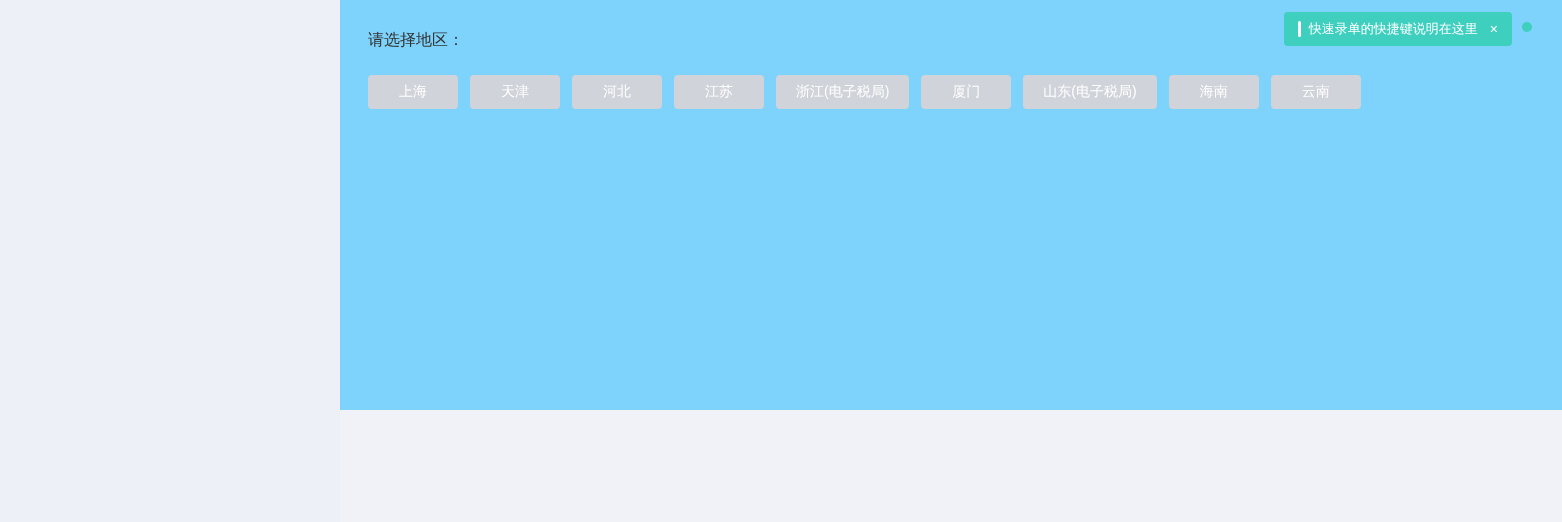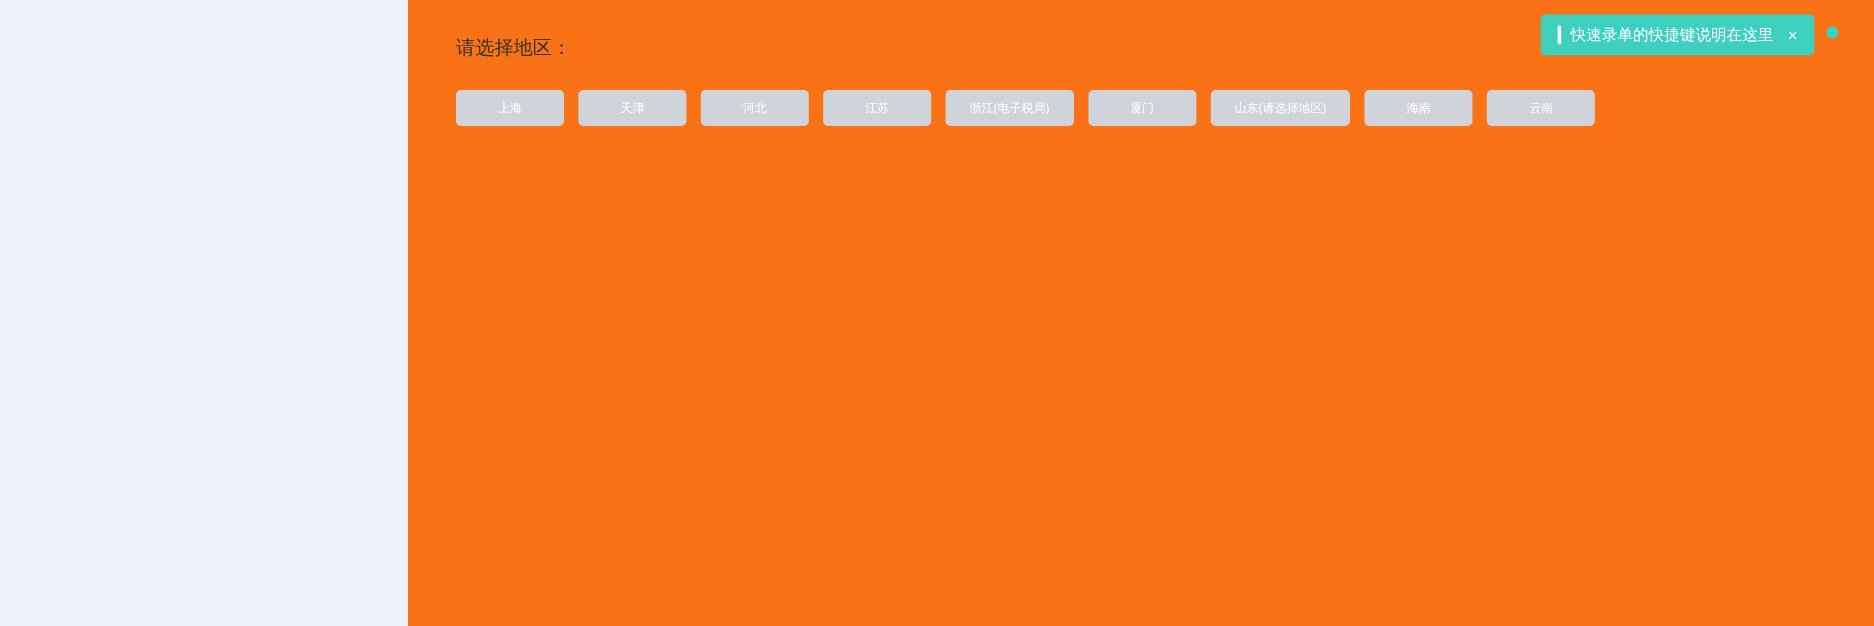--- a/index.html
+++ b/index.html
@@ -24,44 +24,44 @@
       width: 340px;
       height: 522px;
       background: #eef0f7;
     }
 
     .main-content {
       position: absolute;
       left: 340px;
       top: 0;
       right: 0;
-      height: 522px;
-      background: #f97316;
-      padding: 30px 40px;
+      height: 410px;
+      background: #7dd3fc;
+      padding: 30px 28px;
     }
 
     .page-title {
       font-size: 16px;
       color: #333;
       margin-bottom: 24px;
       font-weight: normal;
     }
 
     .region-buttons {
       display: flex;
       flex-wrap: wrap;
       gap: 12px;
     }
 
     .region-btn {
       background: #d0d3d9;
       border: none;
       border-radius: 4px;
       color: #fff;
-      font-size: 10px;
+      font-size: 14px;
       padding: 8px 20px;
       cursor: pointer;
       min-width: 90px;
       text-align: center;
       font-family: 'Microsoft YaHei', SimHei, sans-serif;
     }
 
     
     .tooltip-banner {
       position: absolute;
@@ -111,21 +111,21 @@
 
 <div class="main-content">
   <div class="page-title">请选择地区：</div>
   <div class="region-buttons" id="region-buttons-container">
       <button class="region-btn">上海</button>
       <button class="region-btn">天津</button>
       <button class="region-btn">河北</button>
       <button class="region-btn">江苏</button>
       <button class="region-btn">浙江(电子税局)</button>
       <button class="region-btn">厦门</button>
-      <button class="region-btn">山东(请选择地区)</button>
+      <button class="region-btn">山东(电子税局)</button>
       <button class="region-btn">海南</button>
       <button class="region-btn">云南</button>
     </div>
 </div>
 
 <div class="tooltip-banner">
   <span class="left-bar"></span>
   <span>快速录单的快捷键说明在这里</span>
   <span class="close-btn">×</span>
 </div>

